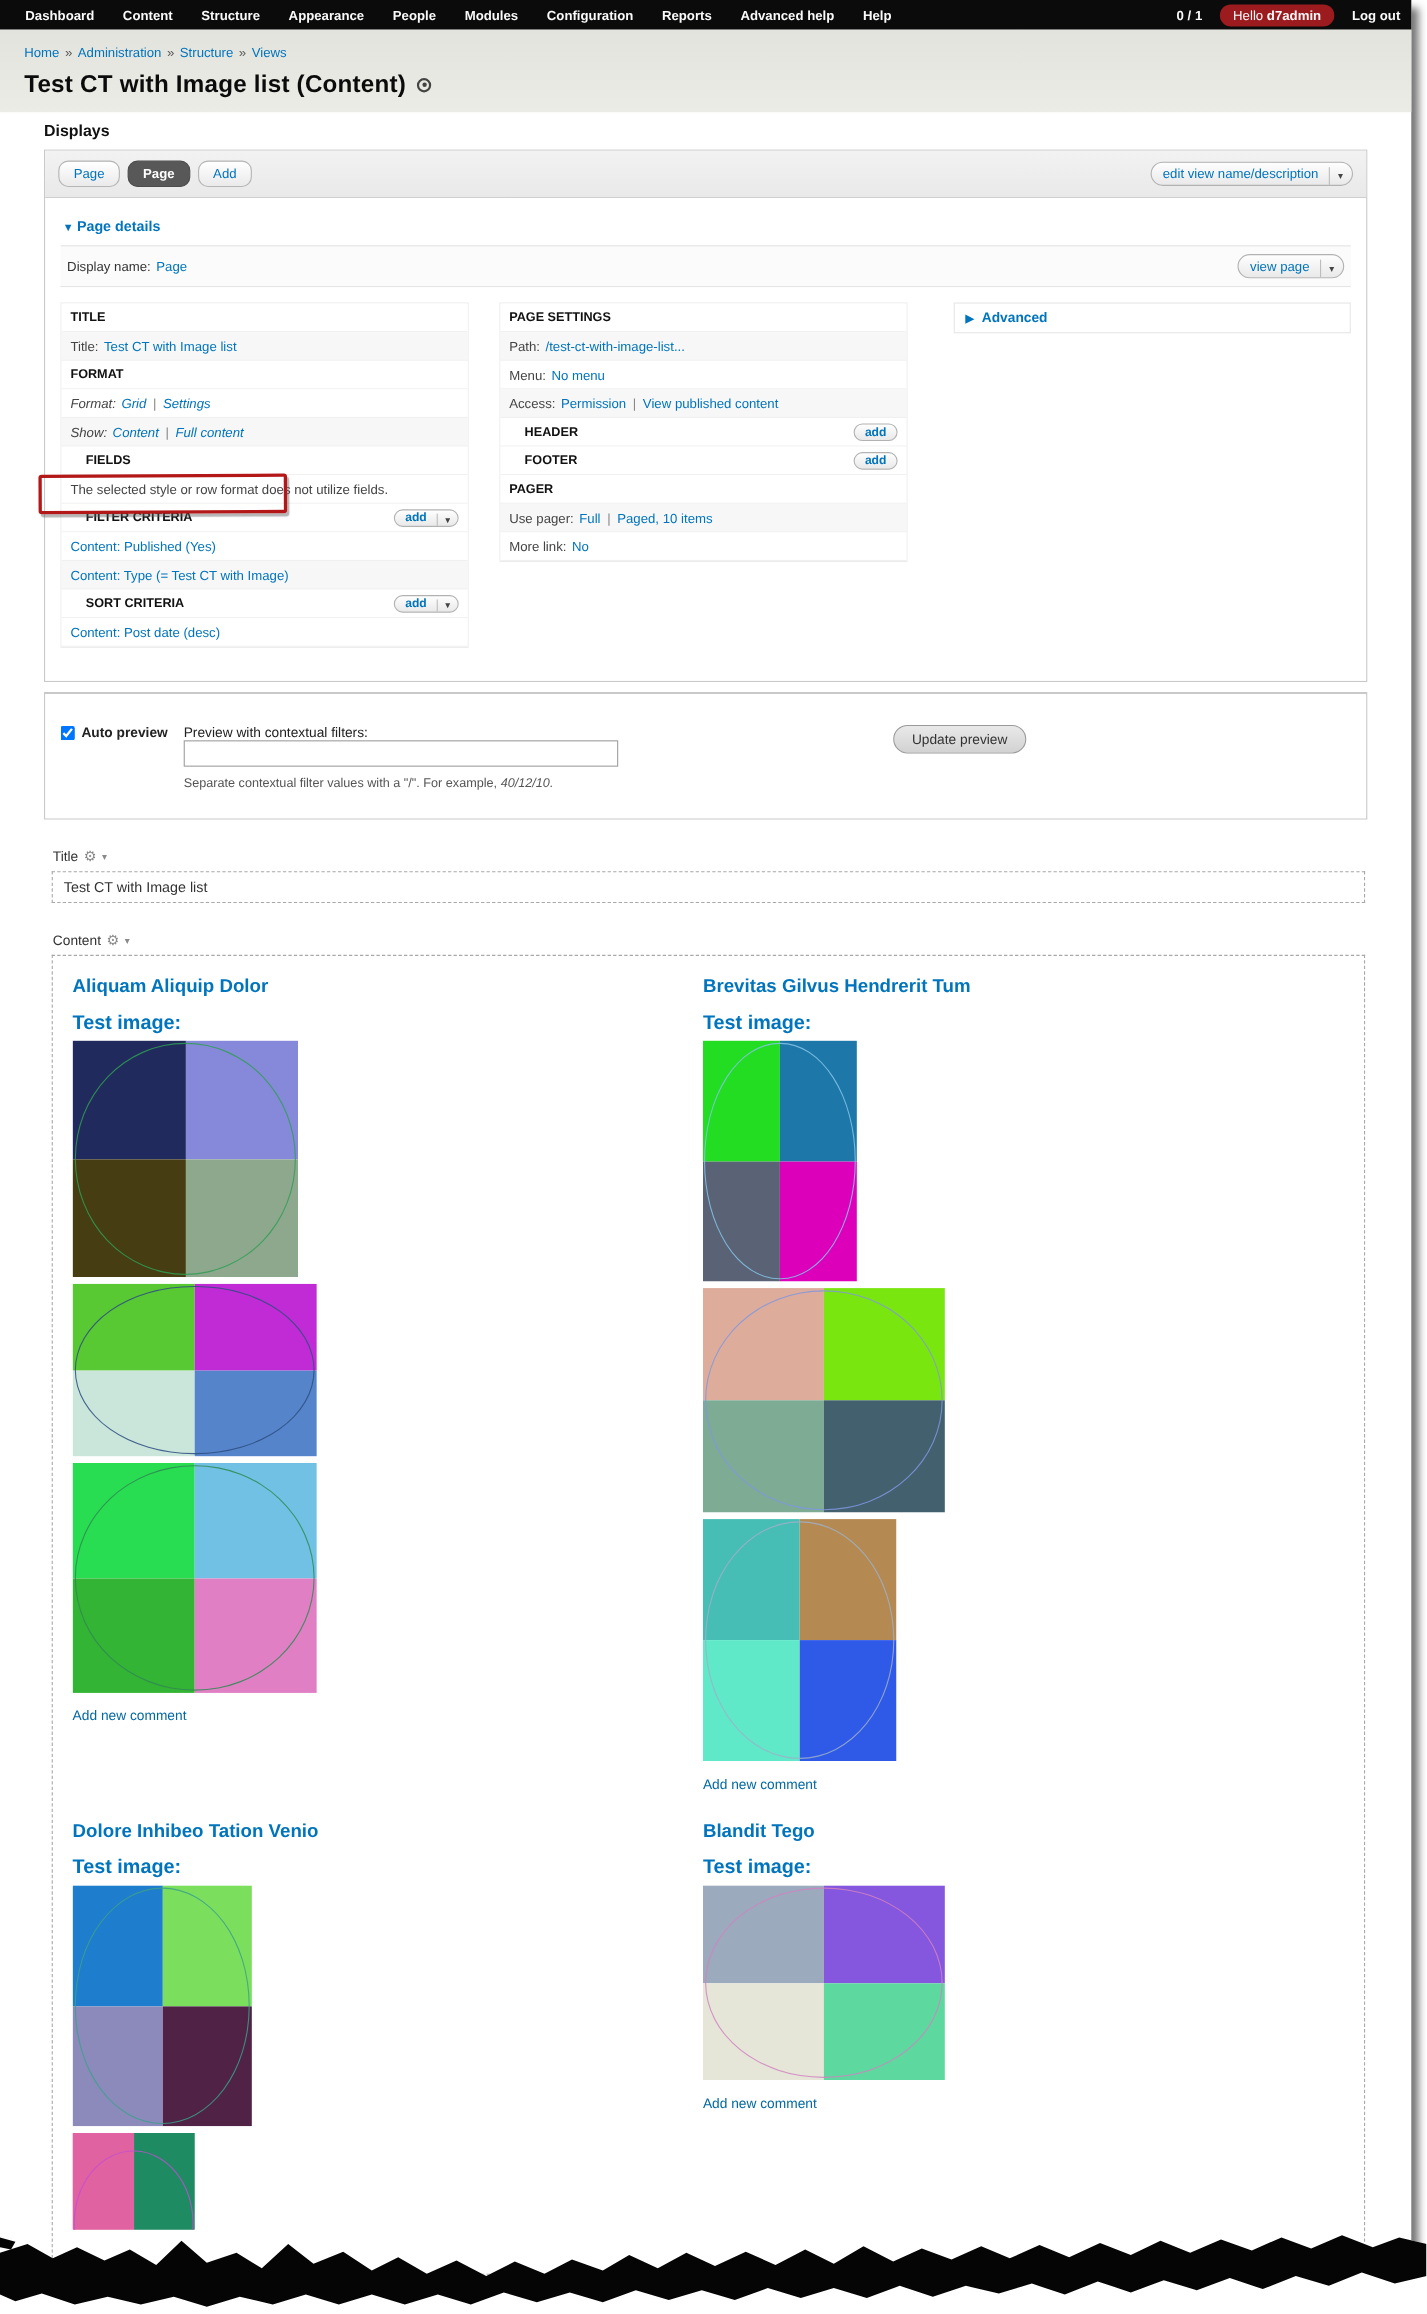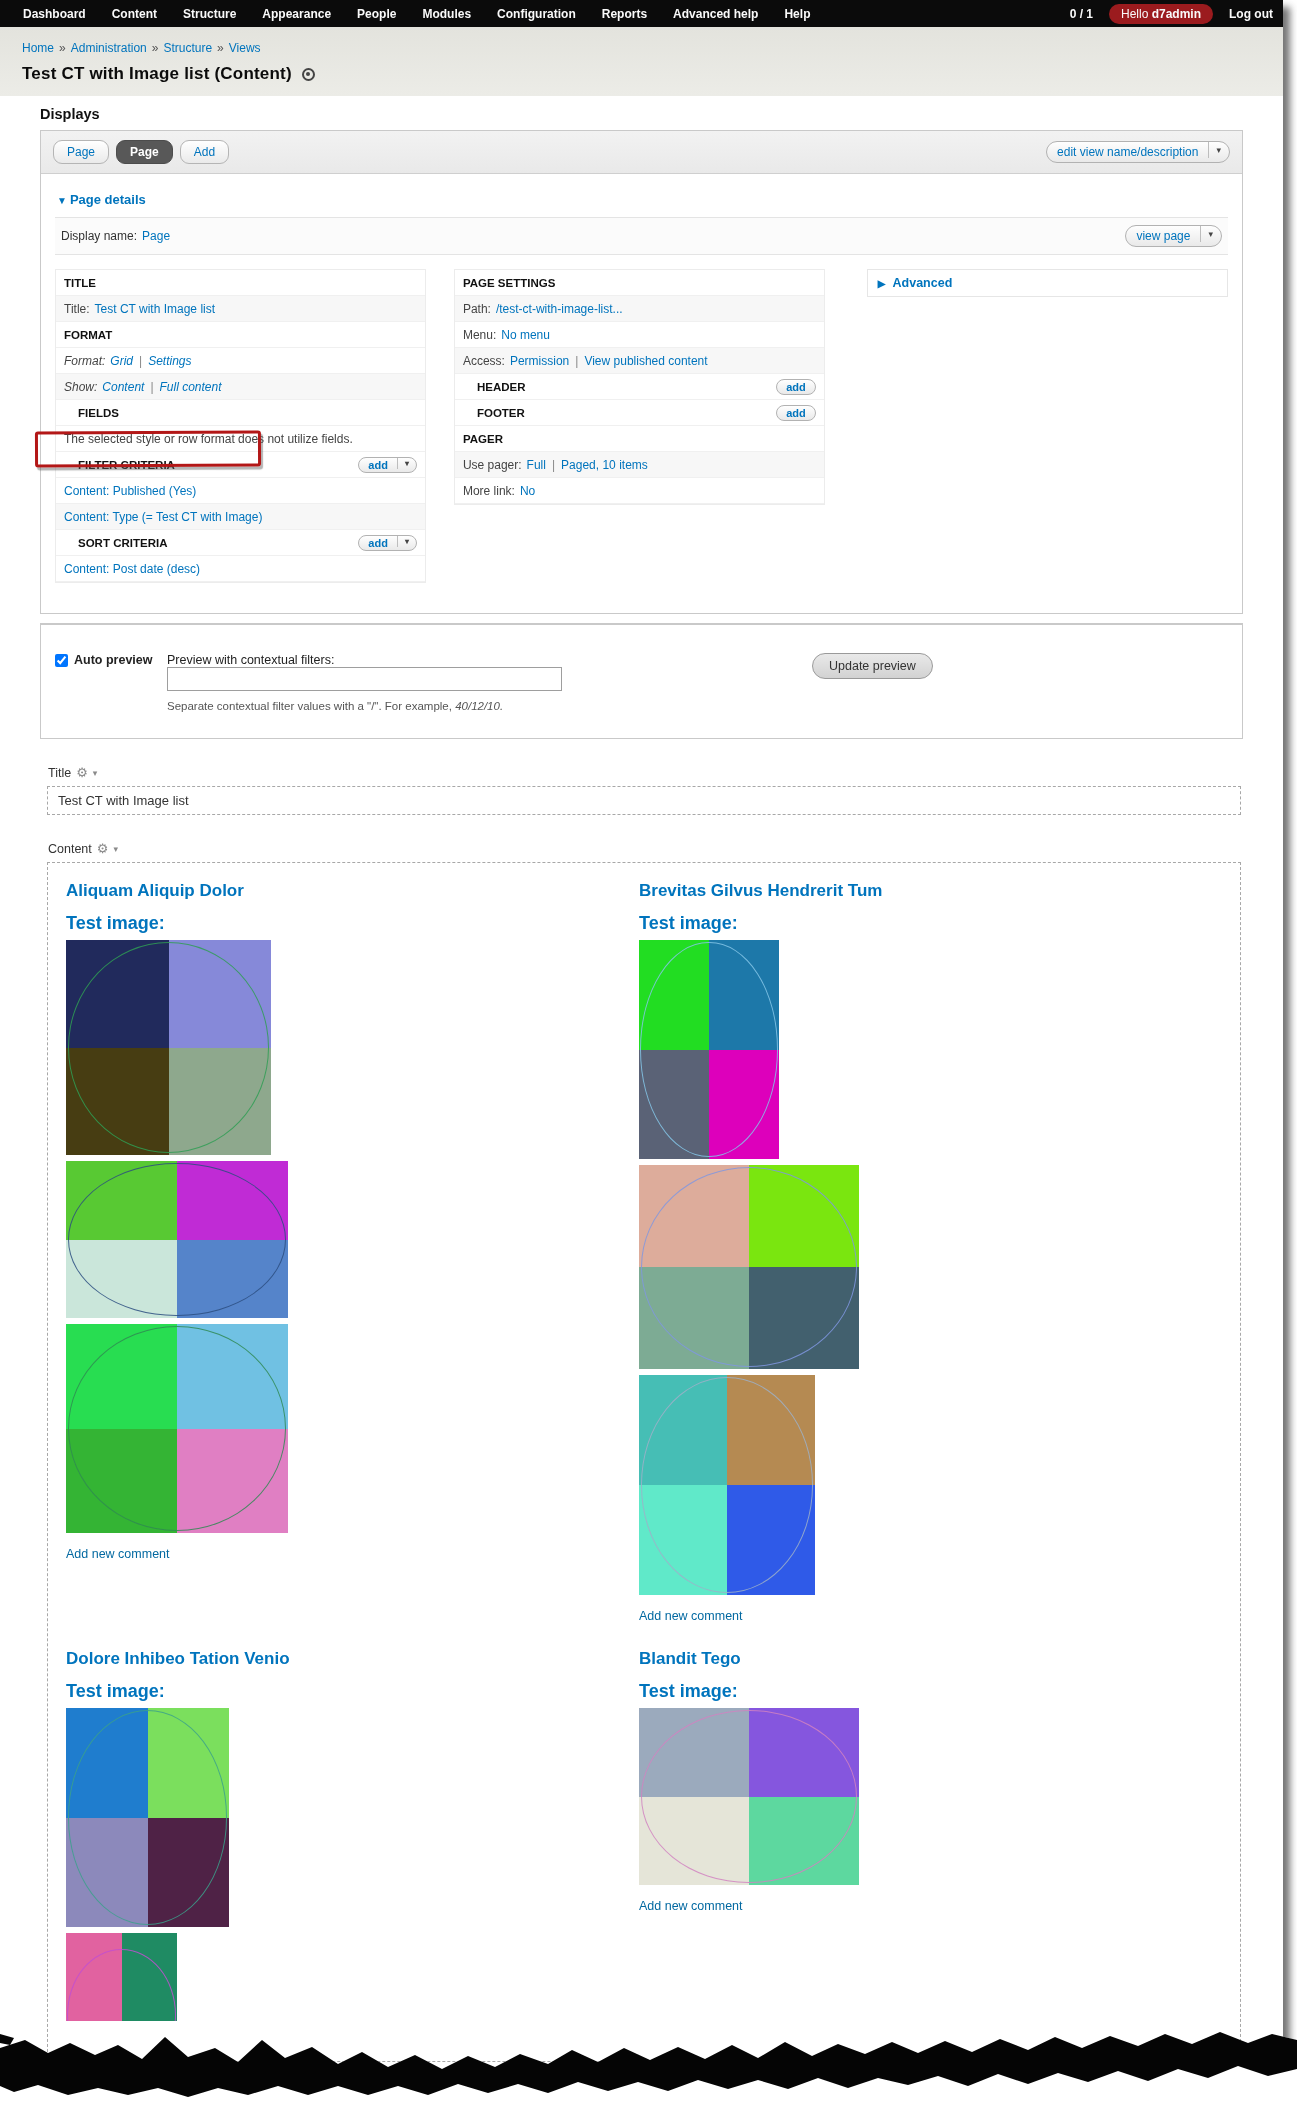--- a/index.html
+++ b/index.html
@@ -19,39 +19,39 @@
   .hello-pill { background:#9b1b1e; border-radius:11px; padding:3px 12px; font-weight:normal; }
   .hello-pill b { font-weight:bold; }
   .tb-logout { cursor:pointer; }
 
   
   .crumbstrip { background:linear-gradient(#e3e3dd,#ecece7); padding:14px 22px 12px; }
   .breadcrumb { font-size:12px; color:#444; margin-bottom:9px; }
   .breadcrumb a { color:#0074bd; text-decoration:none; cursor:pointer; }
   .breadcrumb .sep { color:#555; margin:0 5px; }
   .page-title-row { display:flex; align-items:center; gap:10px; }
-  .page-title { font-size:17px; color:#0b0b0b; letter-spacing:.2px; }
+  .page-title { font-size:22px; color:#0b0b0b; letter-spacing:.2px; }
   .ctx-gear { width:13px; height:13px; border:2px solid #444; border-radius:50%;
               position:relative; cursor:pointer; }
   .ctx-gear::after { content:""; position:absolute; left:2.5px; top:2.5px; width:4px; height:4px;
                      background:#444; border-radius:50%; }
 
   
   .body { padding:10px 40px 0; }
   .intro { font-size:12.5px; color:#333; margin:26px 0 22px 2px; }
   .section-h { font-size:14.5px; font-weight:bold; color:#111; margin:0 0 8px 0; }
 
   
   .panel { border:1px solid #c9c9c9; background:#fff; }
   .tabs-row { background:linear-gradient(#f2f2f2,#e9e9e9); border-bottom:1px solid #cfcfcf;
               padding:9px 12px; display:flex; align-items:center; }
   .tab { font-size:12px; border:1px solid #b5b5b5; border-radius:9px; padding:4px 13px;
          background:linear-gradient(#ffffff,#eaeaea); color:#0074bd; margin-right:7px; cursor:pointer; }
   .tab.active { background:#585858; color:#fff; border-color:#4c4c4c; font-weight:bold; }
-  .btn-pill { display:inline-flex; align-items:flex-start; border:1px solid #b2b2b2; border-radius:11px;
+  .btn-pill { display:inline-flex; align-items:flex-end; border:1px solid #b2b2b2; border-radius:11px;
               background:linear-gradient(#fefefe,#e9e9e9); font-size:12px; color:#0074bd; cursor:pointer; }
   .btn-pill .lbl { padding:3px 10px; white-space:nowrap; }
   .btn-pill .crt { padding:3px 8px 3px 7px; border-left:1px solid #bdbdbd; color:#444; font-size:9px; }
   .tabs-row .btn-pill { margin-left:auto; }
 
   .panel-body { padding:12px 14px 30px; }
   .pd-toggle { font-size:13px; font-weight:bold; color:#0074bd; cursor:pointer; padding:6px 0 10px 2px; }
   .pd-toggle .tri { font-size:10px; margin-right:3px; }
   .dn-row { display:flex; align-items:center; border-top:1px solid #e4e4e4; border-bottom:1px solid #e4e4e4;
             background:#fbfbfb; padding:7px 6px; font-size:12px; color:#333; }

